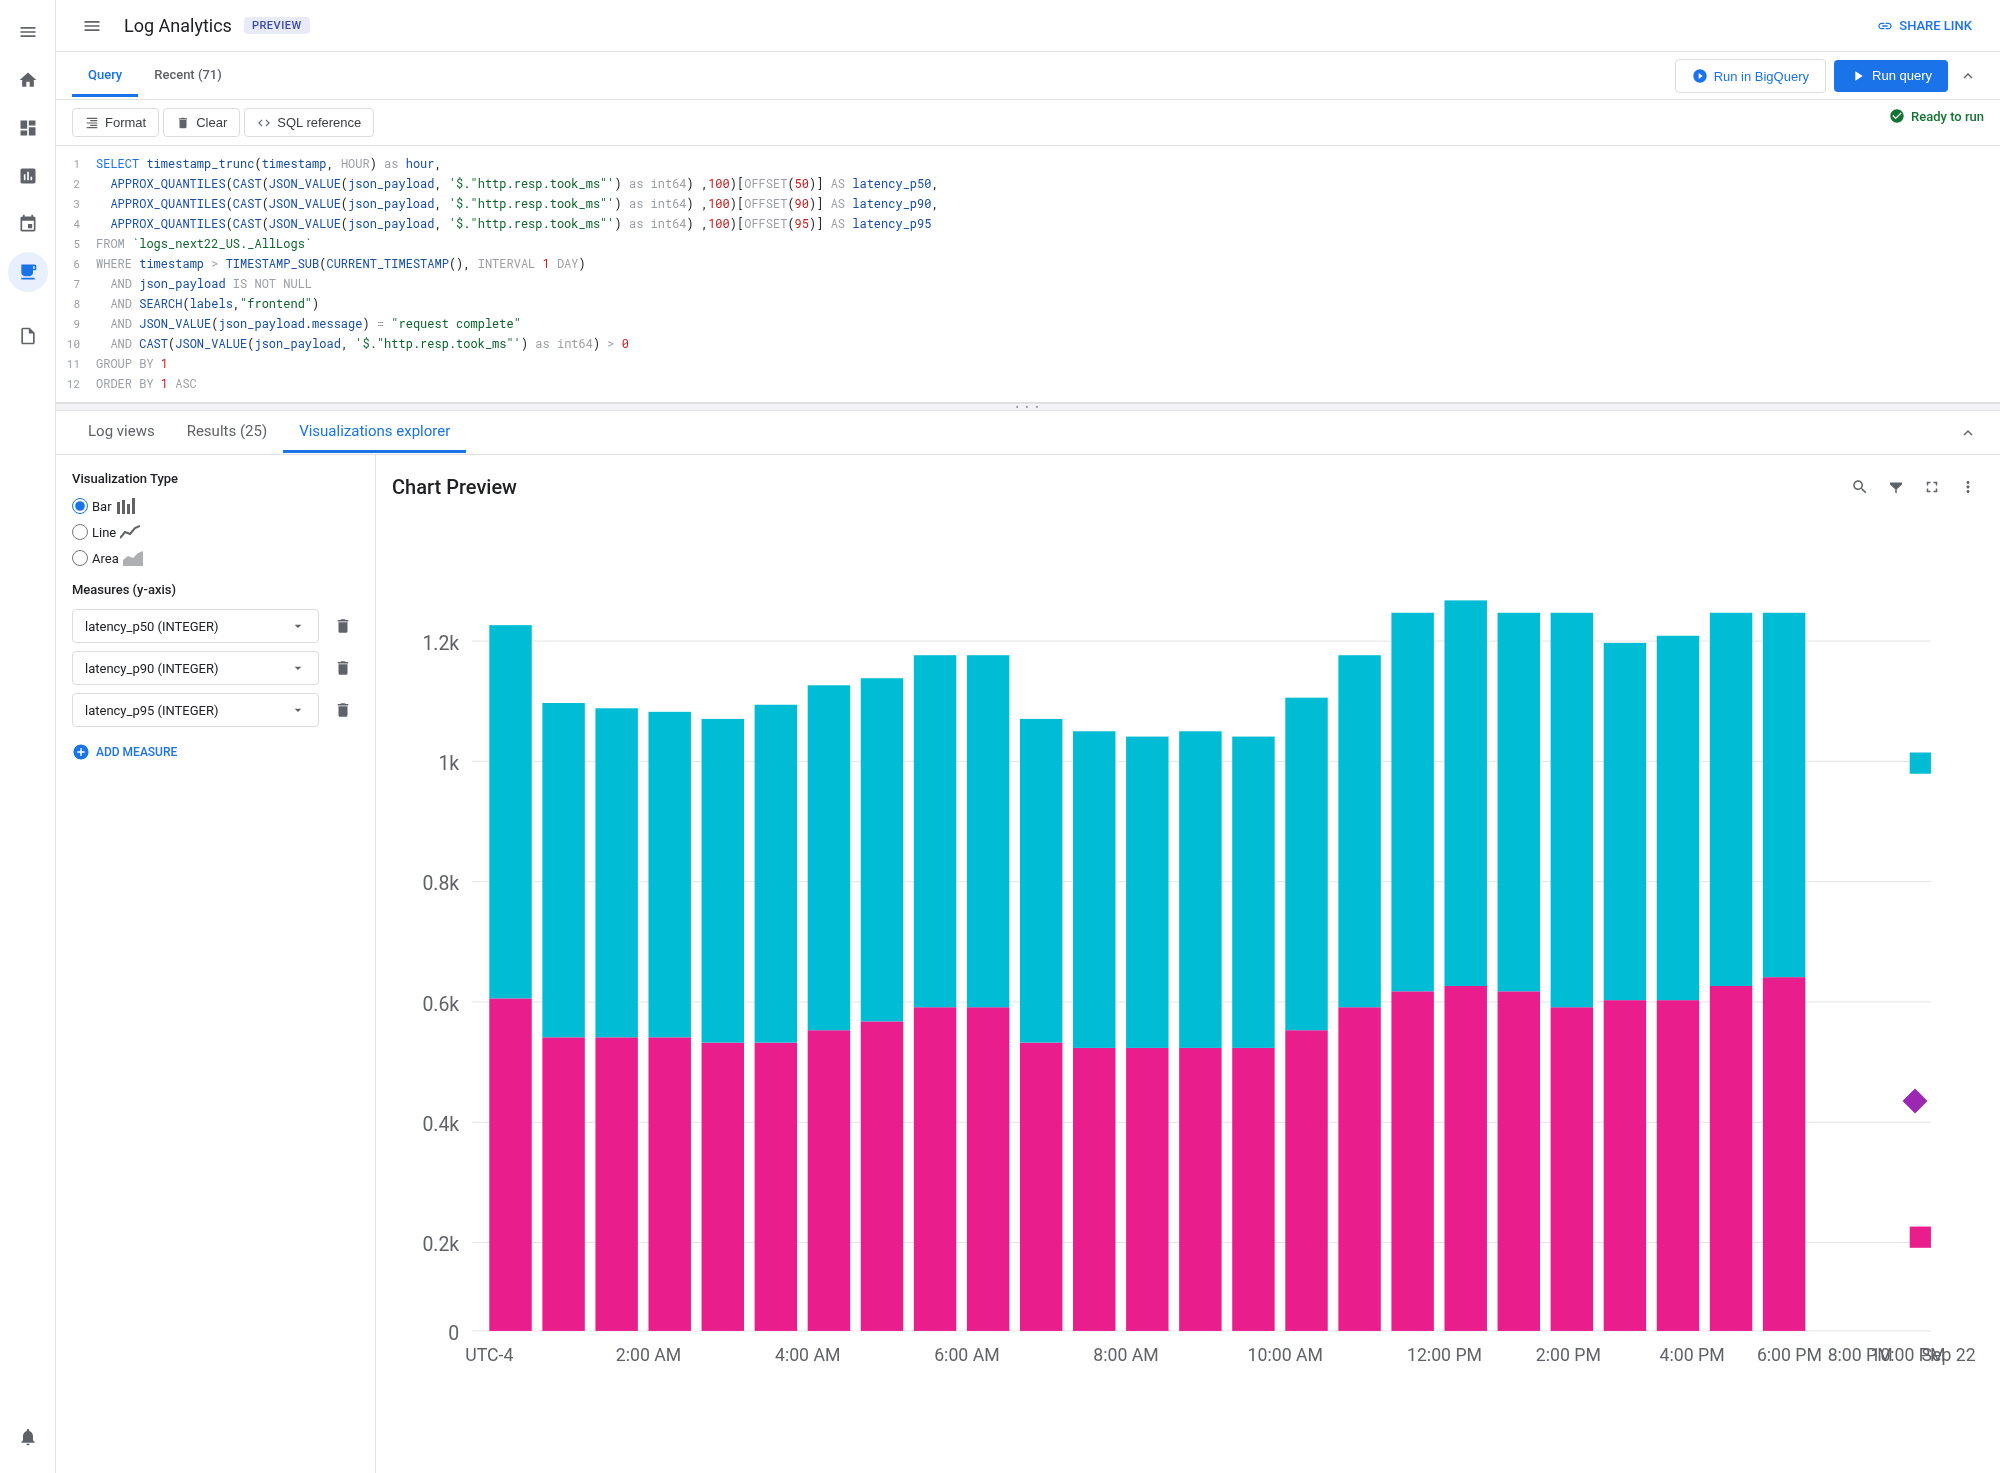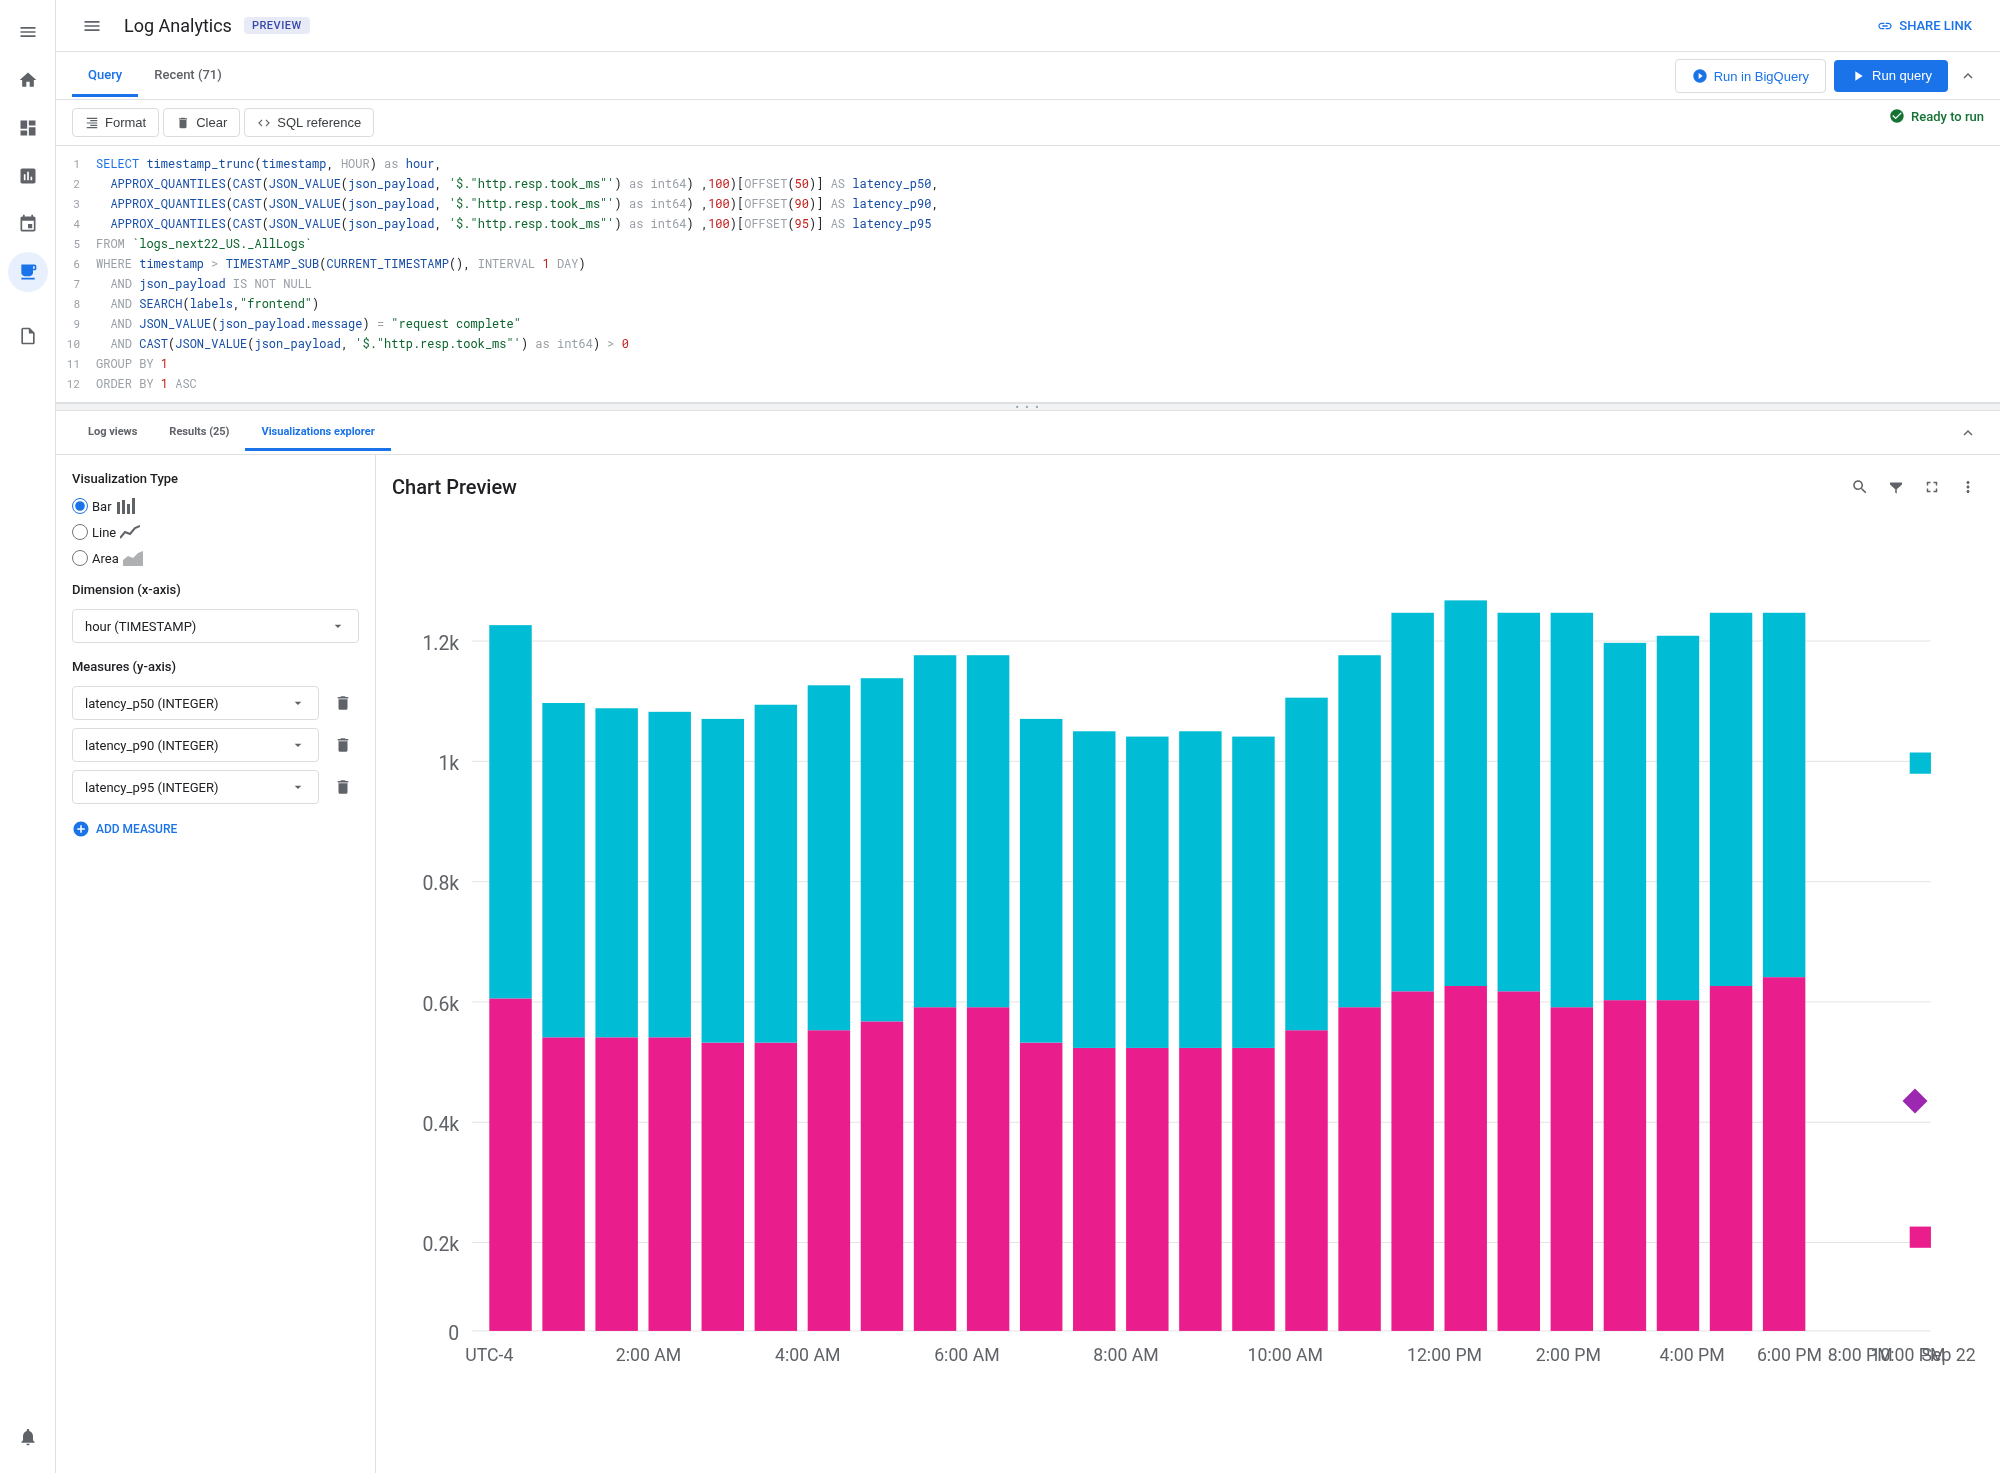--- a/index.html
+++ b/index.html
@@ -43,21 +43,21 @@
     .line-content { flex: 1; white-space: pre; }
     .kw-blue { color: #1a73e8; }
 
     
     .resize-handle { height: 8px; background: #f1f3f4; border-top: 1px solid #e0e0e0; border-bottom: 1px solid #e0e0e0; cursor: row-resize; display: flex; align-items: center; justify-content: center; flex-shrink: 0; }
     .resize-dots { color: #9aa0a6; font-size: 10px; letter-spacing: 2px; }
 
     
     .bottom-panel { flex: 1; display: flex; flex-direction: column; overflow: hidden; background: #fff; }
     .bottom-tabs { display: flex; align-items: center; padding: 0 16px; border-bottom: 1px solid #e0e0e0; height: 44px; }
-    .bottom-tab { padding: 10px 16px; font-size: 11px; color: #5f6368; cursor: pointer; border-bottom: 3px solid transparent; font-weight: 700; }
+    .bottom-tab { padding: 10px 16px; font-size: 15px; color: #5f6368; cursor: pointer; border-bottom: 3px solid transparent; font-weight: 400; }
     .bottom-tab.active { color: #1a73e8; border-bottom-color: #1a73e8; }
     .bottom-tab-spacer { flex: 1; }
 
     
     .viz-explorer { flex: 1; display: flex; overflow: hidden; }
     .viz-controls { width: 320px; padding: 16px; overflow-y: auto; border-right: 1px solid #e0e0e0; flex-shrink: 0; }
     .viz-chart-area { flex: 1; display: flex; flex-direction: column; padding: 16px; overflow: hidden; }
 
     .section-title { font-size: 13px; font-weight: 500; color: #202124; margin-bottom: 12px; }
     .radio-option { display: flex; align-items: center; gap: 4px; margin-bottom: 10px; cursor: pointer; }
@@ -301,29 +301,20 @@
         <label class="radio-option">
           <input type="radio" name="viz-type" style="">
           <span class="radio-label">Area</span>
           <span class="radio-icon">
             <svg width="20" height="16" viewBox="0 0 20 16" fill="#5f6368" opacity="0.5">
                 <polygon points="0,16 0,10 5,6 10,8 15,3 20,1 20,16"></polygon>
               </svg>
           </span>
         </label>
 
-        <div class="dimension-section">
-          <div class="section-title">Dimension (x-axis)</div>
-          <div class="dropdown-select">
-            <span>hour (TIMESTAMP)</span>
-            <svg width="16" height="16" viewBox="0 0 24 24" fill="#5f6368">
-                <path d="M7 10l5 5 5-5z"></path>
-              </svg>
-          </div>
-        </div>
 
         <div class="measures-section">
           <div class="section-title">Measures (y-axis)</div>
 
           <div class="measure-row">
             <div class="dropdown-select measure-dropdown">
               <span>latency_p50 (INTEGER)</span>
               <svg width="16" height="16" viewBox="0 0 24 24" fill="#5f6368">
                   <path d="M7 10l5 5 5-5z"></path>
                 </svg>

